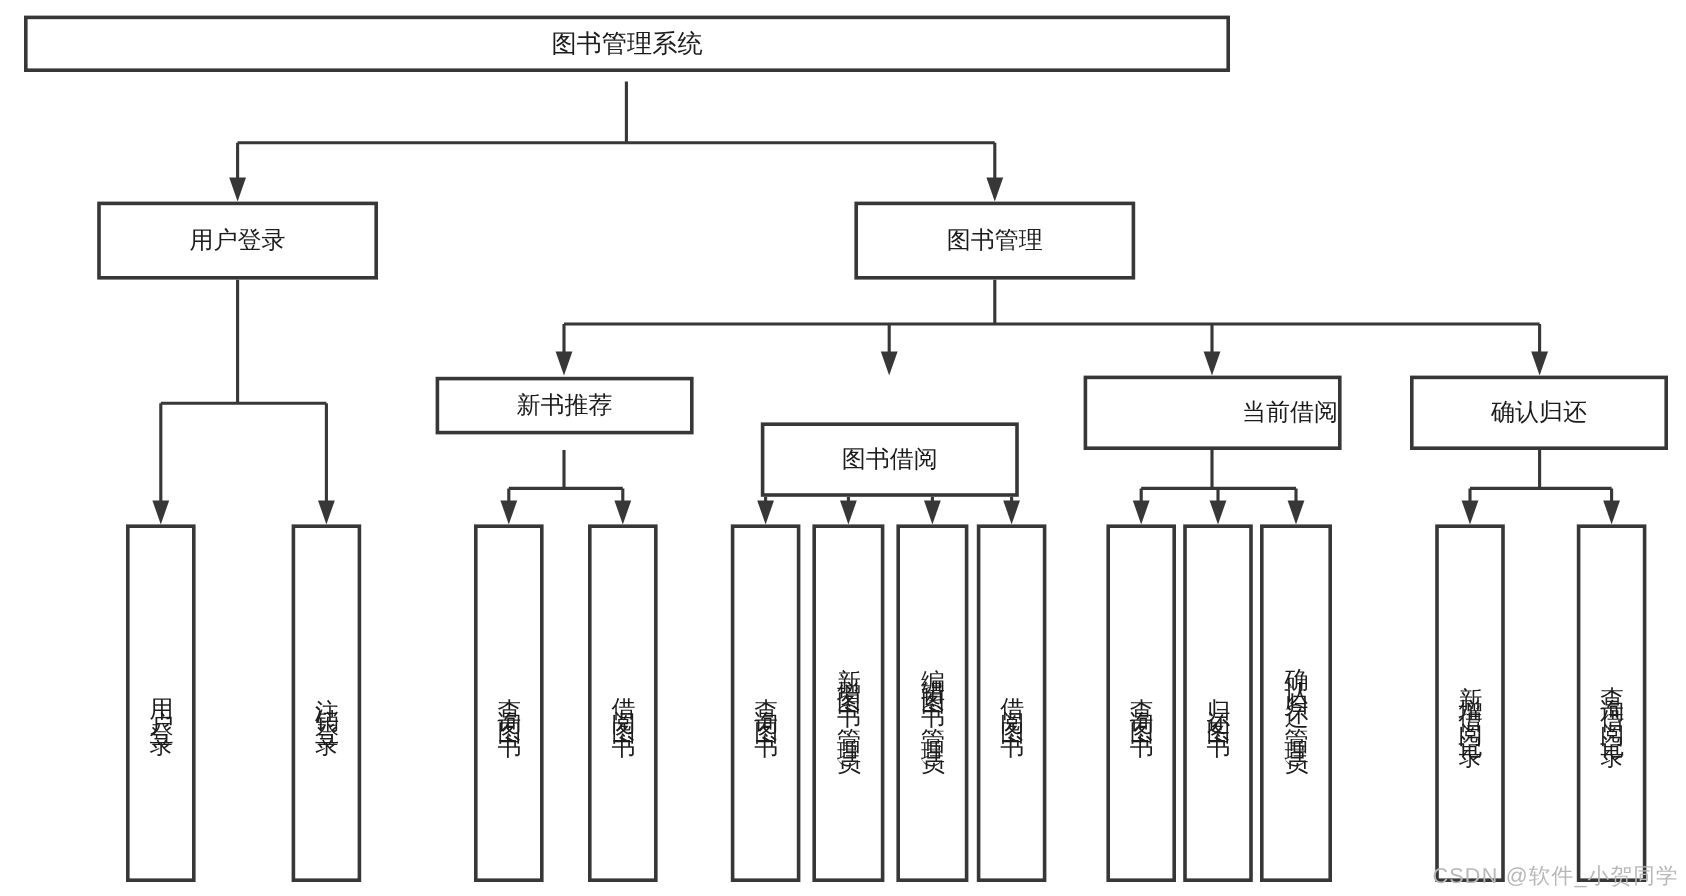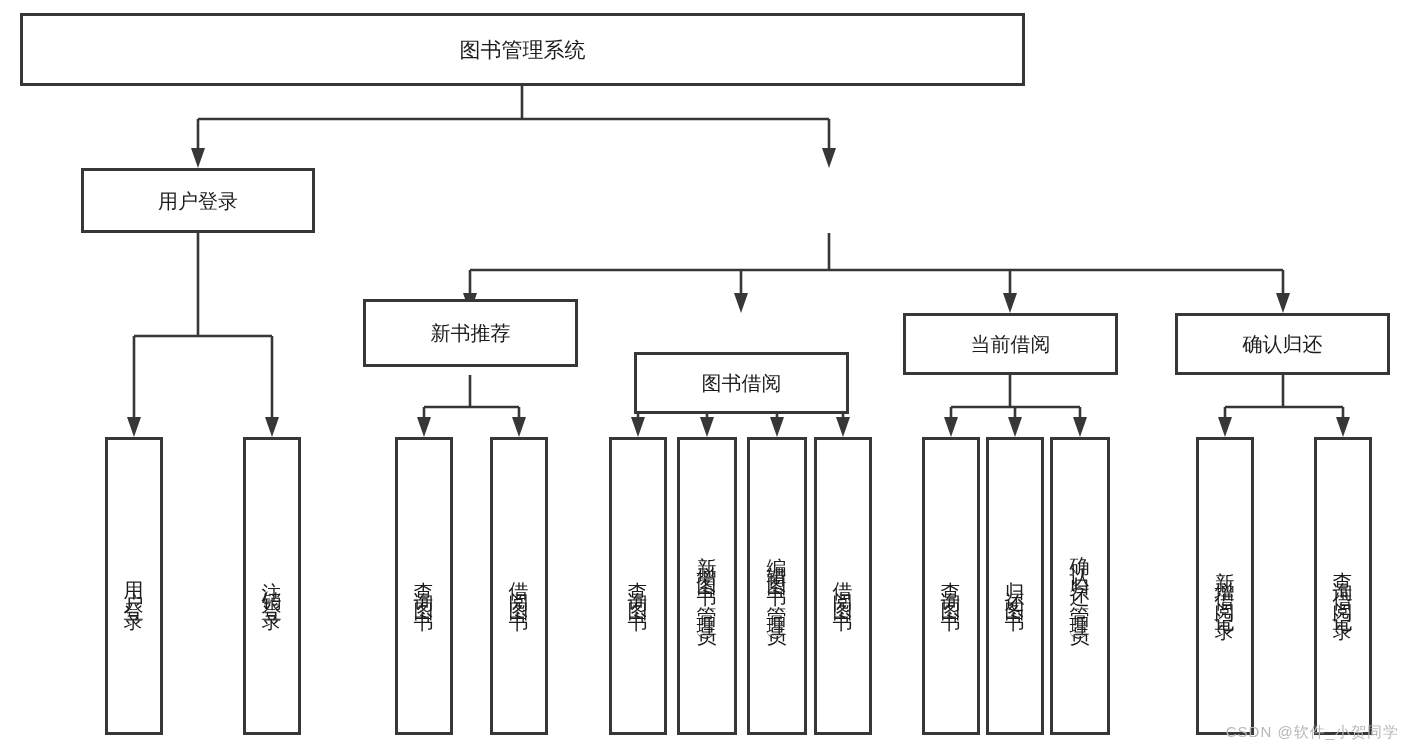--- a/index.html
+++ b/index.html
@@ -40,21 +40,21 @@
     writing-mode: vertical-rl;
     text-orientation: mixed;
     letter-spacing: 10px;
     white-space: normal;
     font-size: 20px;
   }
   .watermark {
     position: absolute;
     right: 6px;
     bottom: 5px;
-    font-size: 15px;
+    font-size: 18px;
     color: #b8b8b8;
     letter-spacing: 1px;
     z-index: 3;
   }
 </style>
 </head>
 <body>
 
 <div class="canvas">
 
@@ -84,35 +84,38 @@
       <polygon points="770,417 784,417 777,437"></polygon>
       <polygon points="836,417 850,417 843,437"></polygon>
       <polygon points="944,417 958,417 951,437"></polygon>
       <polygon points="1008,417 1022,417 1015,437"></polygon>
       <polygon points="1073,417 1087,417 1080,437"></polygon>
       <polygon points="1218,417 1232,417 1225,437"></polygon>
       <polygon points="1336,417 1350,417 1343,437"></polygon>
     </g>
   </svg>
 
-  <div class="node root-box" style="left:20px; top:13px; width:1005px; height:73px;">
+  <div class="node root-box" style="left:20px; top:13px; width:1005px; height:47px;">
     <span>图书管理系统</span>
   </div>
 
   <div class="node" style="left:81px; top:168px; width:234px; height:65px;">
     <span>用户登录</span>
   </div>
+  <div class="node" style="left:712px; top:168px; width:234px; height:65px;">
+    <span>图书管理</span>
+  </div>
 
-  <div class="node" style="left:363px; top:299px; width:215px; height:68px;font-family:Liberation Serif, serif;">
+  <div class="node" style="left:363px; top:314px; width:215px; height:48px;font-family:Liberation Serif, serif;">
     <span>新书推荐</span>
   </div>
   <div class="node" style="left:634px; top:313px; width:215px; height:62px;margin-top:39px;">
     <span>图书借阅</span>
   </div>
-  <div class="node" style="left:903px; top:313px; width:215px; height:62px;">
+  <div class="node" style="left:903px; top:313px; width:215px; height:62px;justify-content:flex-end;">
     <span>当前借阅</span>
   </div>
   <div class="node" style="left:1175px; top:313px; width:215px; height:62px;">
     <span>确认归还</span>
   </div>
 
   <div class="node v" style="left:105px; top:437px; width:58px; height:298px;">
     <span>用户登录</span>
   </div>
   <div class="node v" style="left:243px; top:437px; width:58px; height:298px;">

